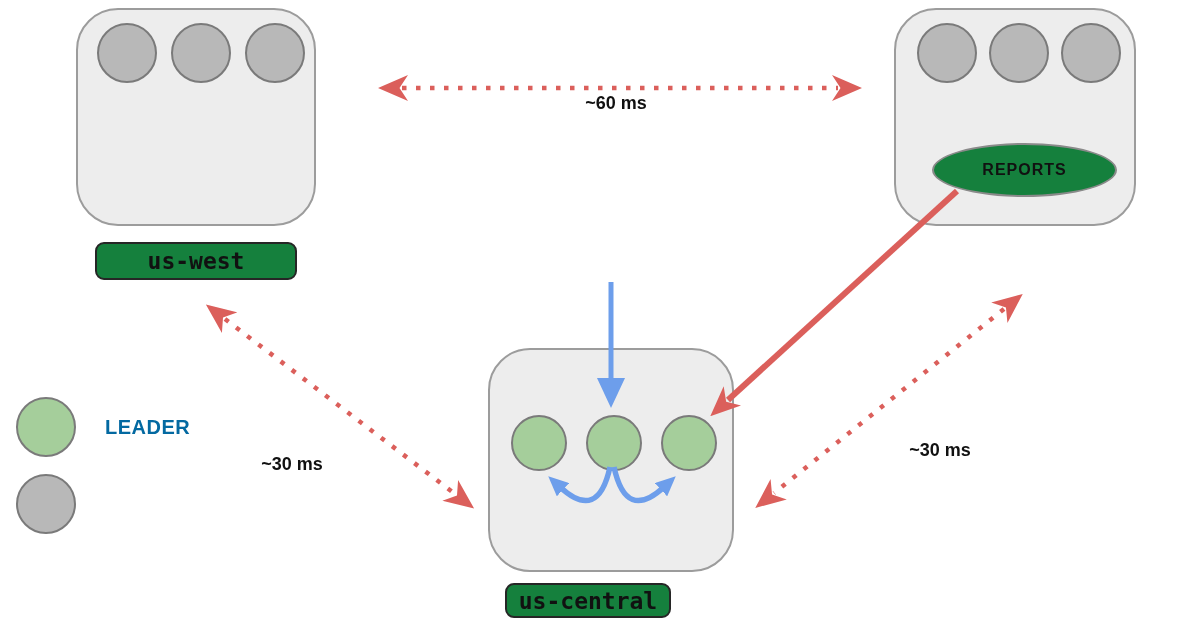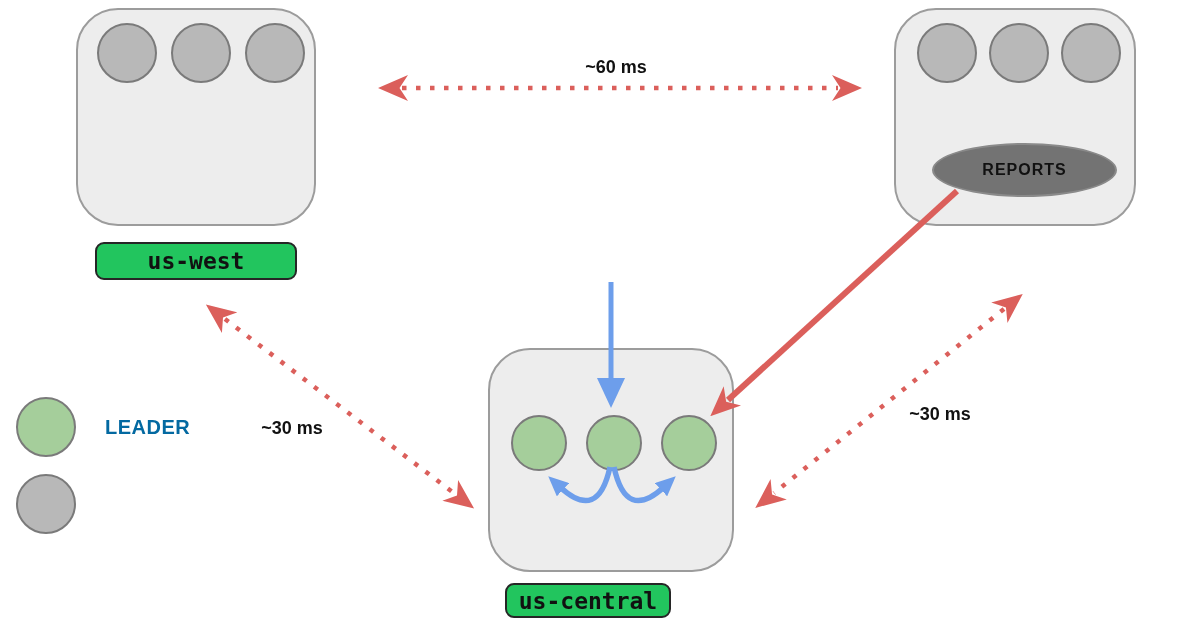--- a/index.html
+++ b/index.html
@@ -26,21 +26,21 @@
     position: absolute;
     border-radius: 50%;
     border: 2px solid #7A7A7A;
   }
   .node.follower { width: 60px; height: 60px; background: #B8B8B8; }
   .node.leader   { width: 56px; height: 56px; background: #A5CE9B; }
 
   
   .region-label {
     position: absolute;
-    background: #22c55e;
+    background: #15803d;
     border: 2px solid #262626;
     border-radius: 9px;
     display: flex;
     align-items: center;
     justify-content: center;
     font-family: "DejaVu Sans Mono", monospace;
     font-weight: 700;
     font-size: 23px;
     color: #111111;
   }
@@ -60,40 +60,41 @@
     font-size: 19px;
     letter-spacing: 0.5px;
     color: #111111;
   }
 
   
   .reports-ellipse {
     position: absolute;
     left: 932px; top: 143px;
     width: 185px; height: 54px;
-    background: #737373;
+    background: #15803d;
     border: 2px solid #8A8A8A;
     border-radius: 50%;
     display: flex;
     align-items: center;
     justify-content: center;
     font-weight: 700;
     font-size: 16px;
     letter-spacing: 1px;
     color: #111111;
   }
 
   
   .latency-label {
     position: absolute;
     transform: translateX(-50%);
     font-weight: 700;
     font-size: 18px;
     color: #111111;
     white-space: nowrap;
+    margin-top: 36px;
   }
 
   
   .legend-swatch {
     position: absolute;
     width: 60px; height: 60px;
     border: 2px solid #7A7A7A;
     border-radius: 50%;
   }
   .legend-swatch.leader { background: #A5CE9B; }

